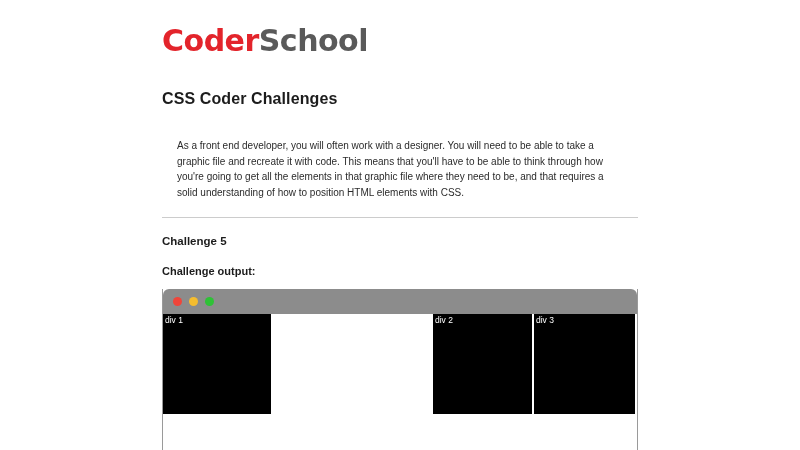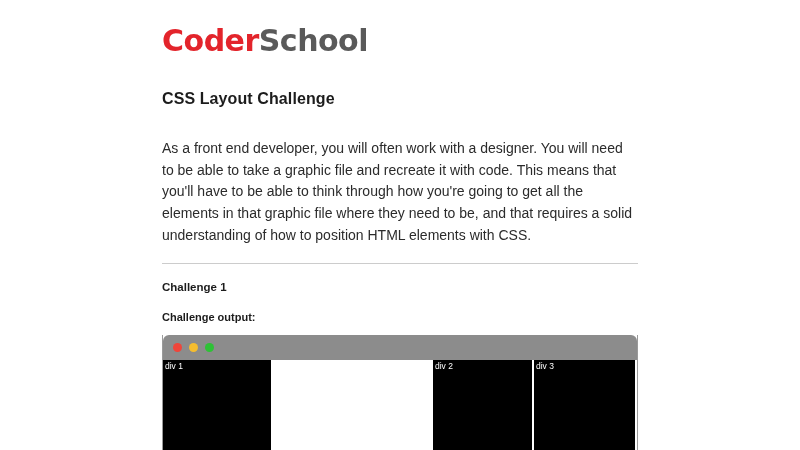--- a/index.html
+++ b/index.html
@@ -40,24 +40,24 @@
     color: #5a5a5a;
   }
   h1.title {
     font-size: 16px;
     font-weight: bold;
     color: #1c1c1c;
     margin: 33px 0 0 0;
     letter-spacing: 0.1px;
   }
   p.para {
-    font-size: 14px;
+    font-size: 10px;
     line-height: 1.55;
     color: #2b2b2b;
-    margin: 0;
+    margin: 15px;
   }
   p.para.first {
     margin-top: 30px;
   }
   p.para.second {
     margin-top: 15px;
   }
   hr.divider {
     border: none;
     border-top: 1px solid #cccccc;
@@ -126,28 +126,28 @@
 </head>
 <body>
 
 <div class="page">
   <div class="content">
 
     <div class="logo">
       <span class="coder">Coder</span><span class="school">School</span>
     </div>
 
-    <h1 class="title">CSS Layout Challenge</h1>
+    <h1 class="title">CSS Coder Challenges</h1>
 
     <p class="para first">As a front end developer, you will often work with a designer. You will need to be able to take a graphic file and recreate it with code. This means that you'll have to be able to think through how you're going to get all the elements in that graphic file where they need to be, and that requires a solid understanding of how to position HTML elements with CSS.</p>
 
 
     <hr class="divider">
 
-    <h2 class="challenge">Challenge 1</h2>
+    <h2 class="challenge">Challenge 5</h2>
 
     <h3 class="expected">Challenge output:</h3>
 
     <div class="browser">
       <div class="browser-bar">
         <span class="dot red"></span>
         <span class="dot yellow"></span>
         <span class="dot green"></span>
       </div>
       <div class="browser-body">

